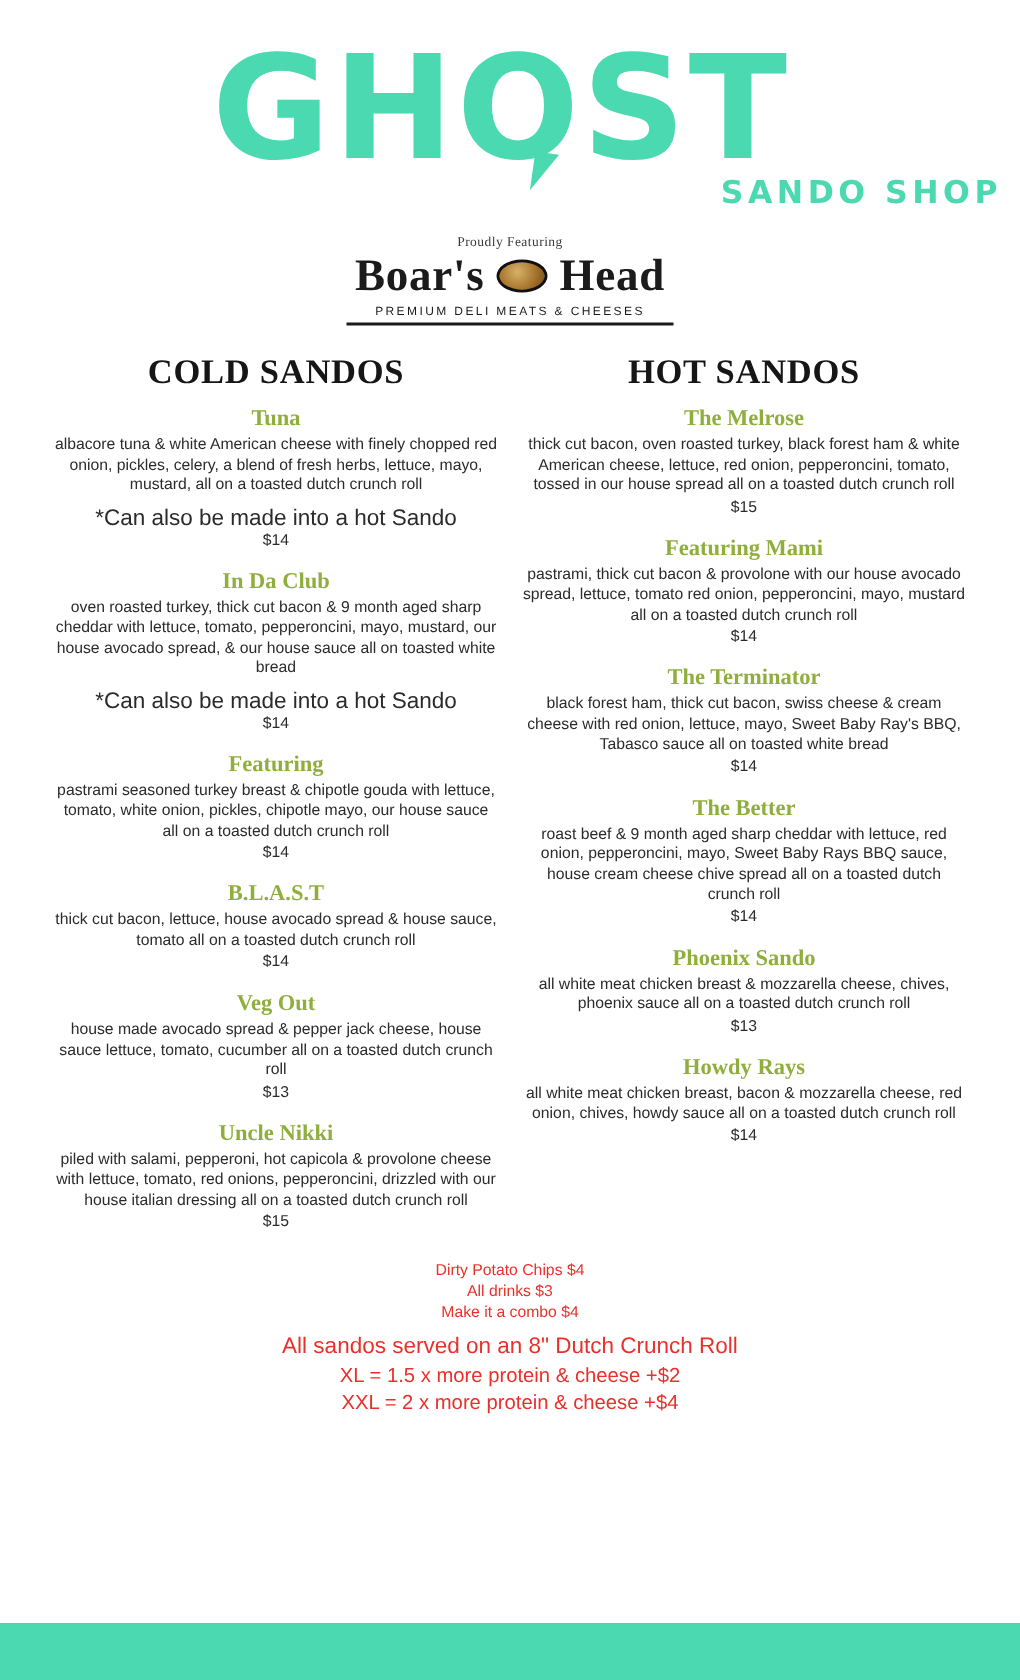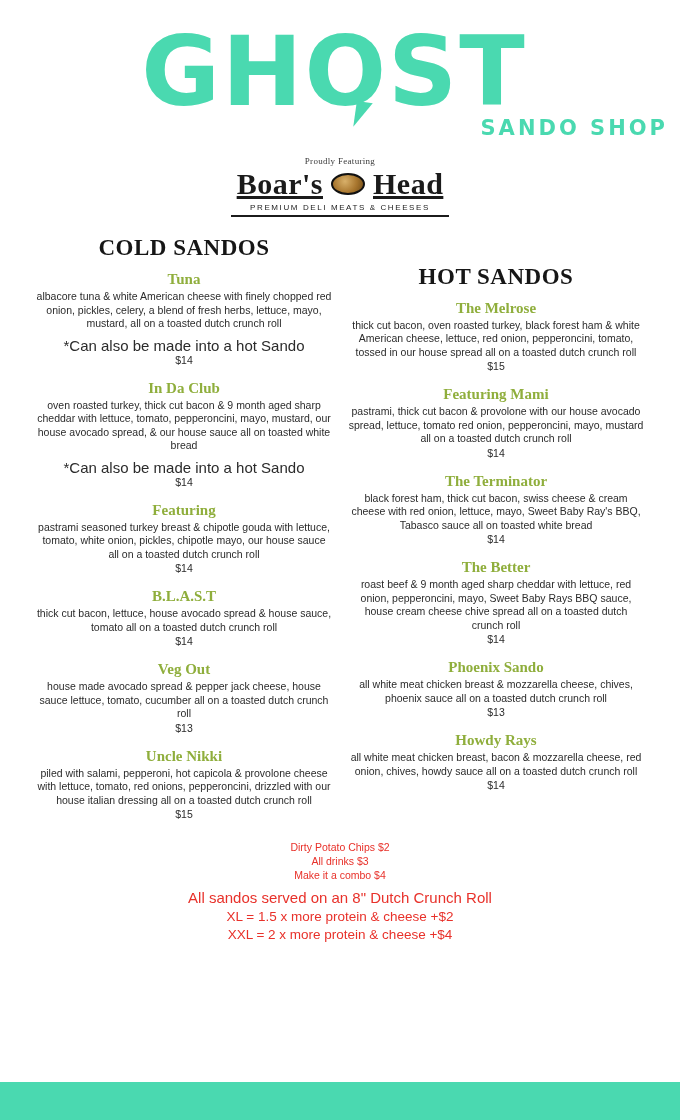--- a/index.html
+++ b/index.html
@@ -73,21 +73,20 @@
     font-family: "Liberation Serif", serif;
     font-weight: bold;
     font-size: 30px;
     color: #1b1b1b;
     letter-spacing: .5px;
     display: flex;
     align-items: center;
     justify-content: center;
     gap: 8px;
     line-height: 32px;
-    text-decoration: underline;
   }
   .bh-seal {
     width: 34px; height: 22px;
     border-radius: 50%;
     background: radial-gradient(circle at 40% 35%, #d8b06a 0%, #a8762e 55%, #6e4a16 100%);
     border: 2px solid #111;
     display: inline-block;
   }
   .bh-tag {
     font-family: "Liberation Sans", sans-serif;
@@ -101,21 +100,20 @@
     height: 2px;
     background: #1b1b1b;
     margin: 3px auto 0;
   }
 
   
   .columns {
     display: flex;
     padding: 0 28px;
     margin-top: 18px;
-    align-items: center;
   }
   .col { width: 50%; }
   .col-head {
     font-family: "Liberation Serif", serif;
     font-weight: bold;
     font-size: 23px;
     text-align: center;
     color: #161616;
     letter-spacing: .5px;
     margin-bottom: 10px;
@@ -267,21 +265,21 @@
 
     <div class="item">
       <div class="item-name">Howdy Rays</div>
       <div class="item-desc">all white meat chicken breast, bacon &amp; mozzarella cheese, red onion, chives, howdy sauce all on a toasted dutch crunch roll</div>
       <div class="item-price">$14</div>
     </div>
   </div>
 </div>
 
 <div class="footer">
-  <div class="f-small">Dirty Potato Chips $2</div>
+  <div class="f-small">Dirty Potato Chips $4</div>
   <div class="f-small">All drinks $3</div>
   <div class="f-small">Make it a combo $4</div>
   <div class="f-big">All sandos served on an 8" Dutch Crunch Roll</div>
   <div class="f-mid">XL =  1.5 x more protein &amp; cheese +$2</div>
   <div class="f-mid">XXL = 2 x more protein &amp; cheese +$4</div>
 </div>
 
 <div class="bottom-bar"></div>
 
 </body></html>

